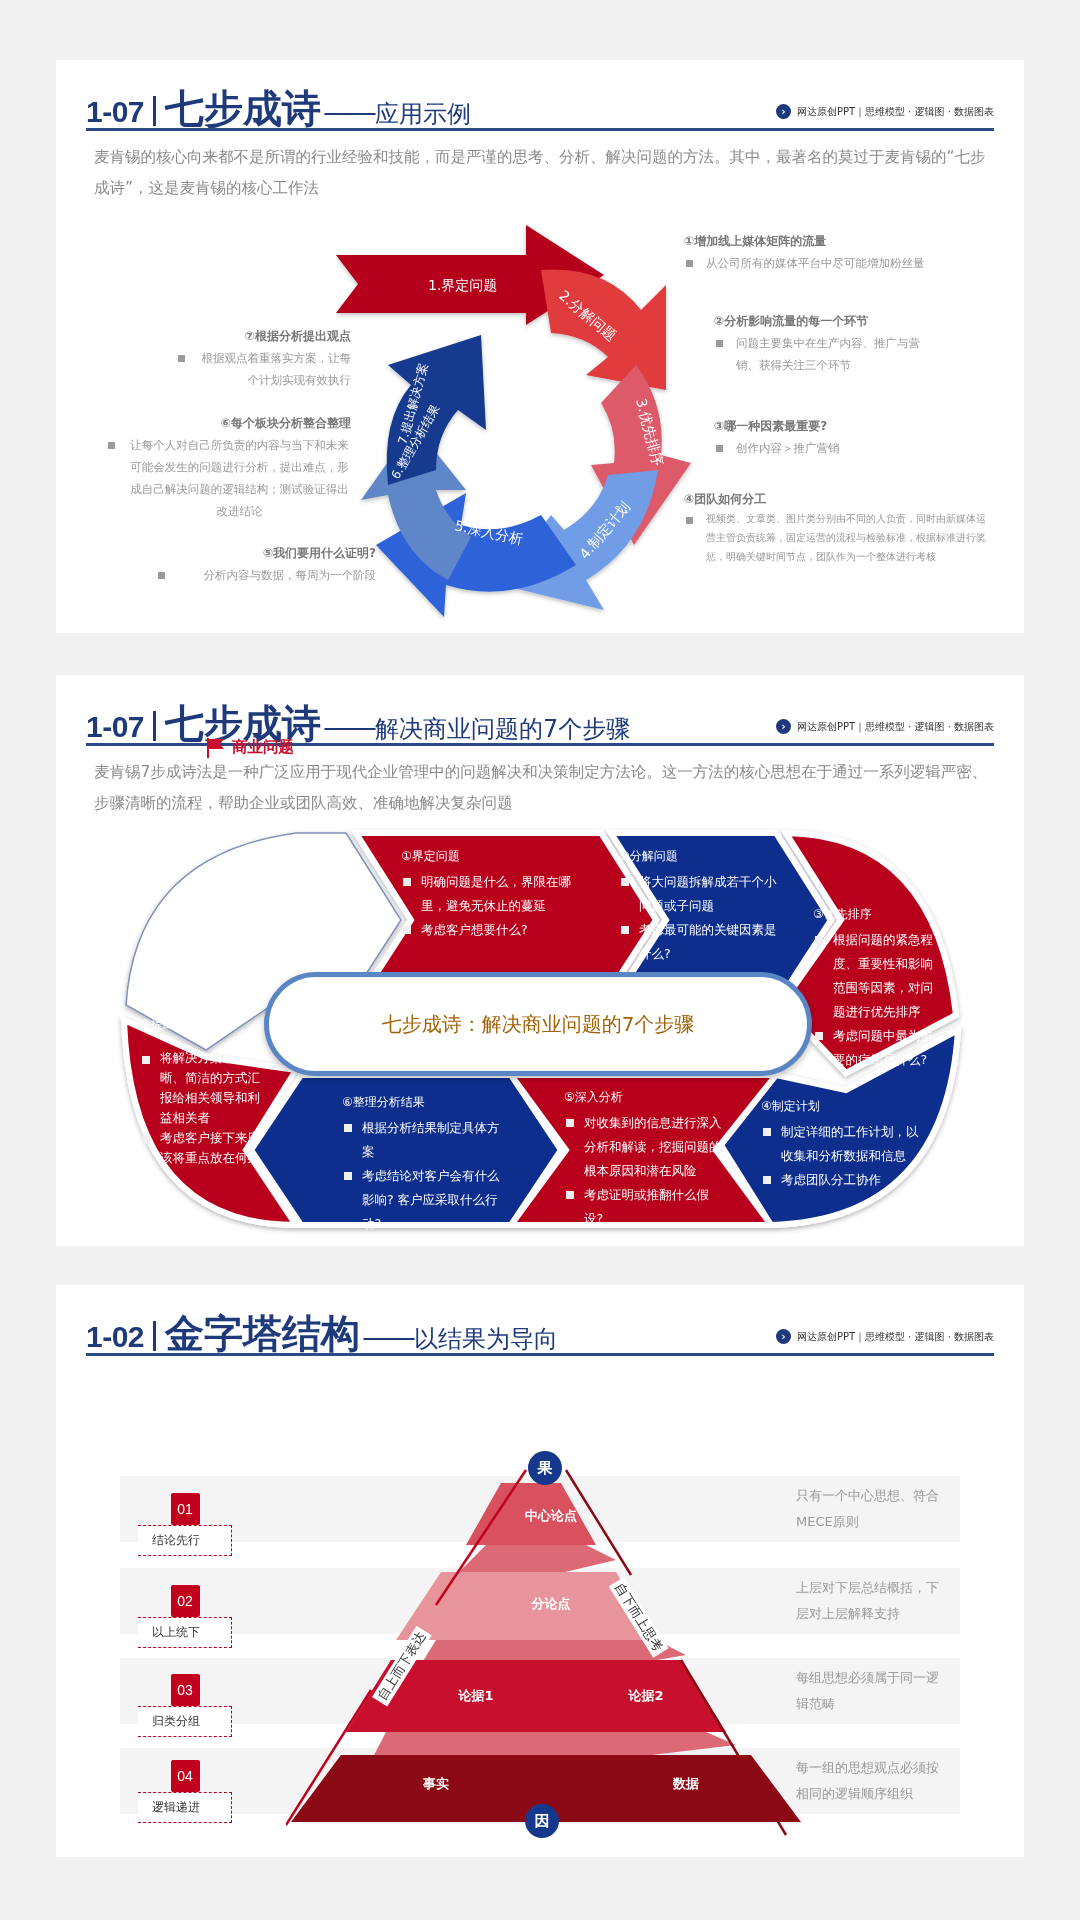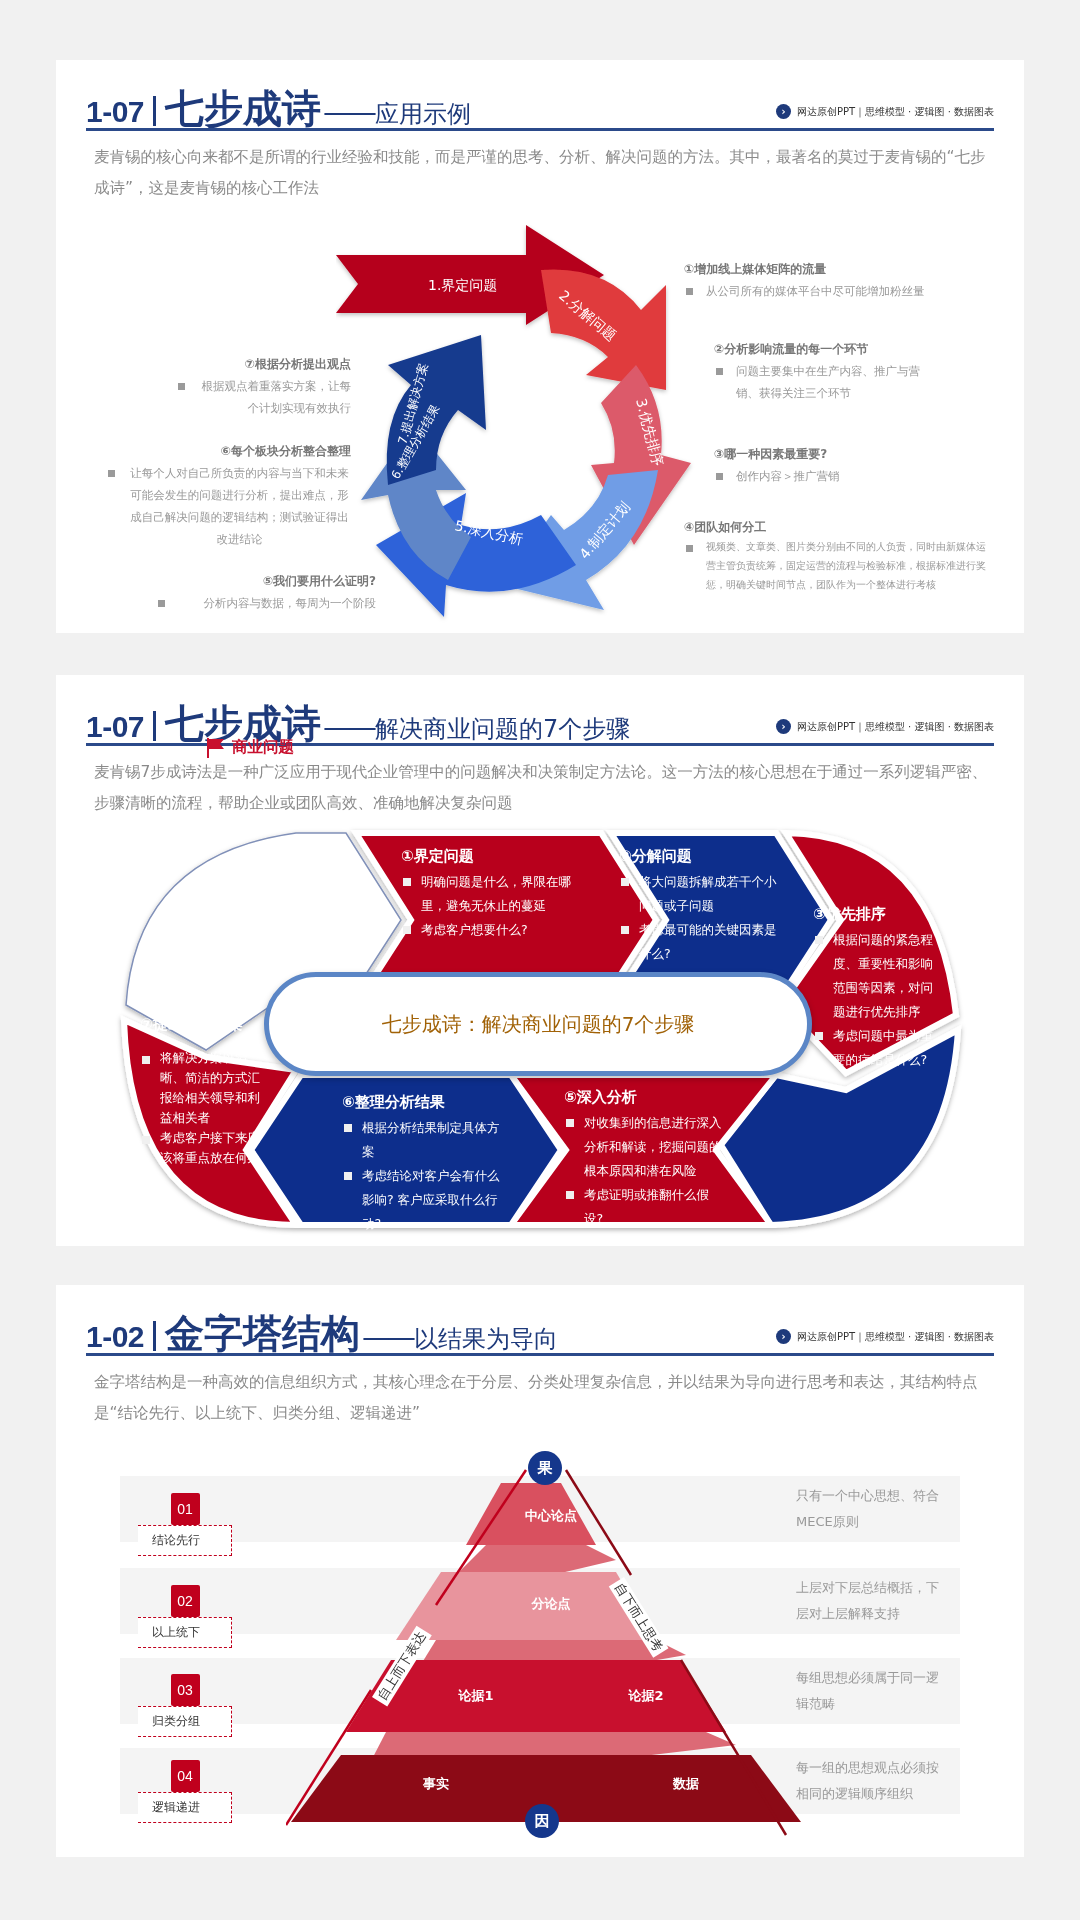--- a/index.html
+++ b/index.html
@@ -15,29 +15,29 @@
   .hdr .bar { display: inline-block; width: 3px; height: 30px; background: #1e3a7b; margin: 0 9px; transform: translateY(4px); }
   .hdr .main { font-size: 39px; font-weight: 700; color: #1e3a7b; }
   .hdr .dash { font-size: 29px; color: #1e3a7b; letter-spacing: -4px; margin: 0 2px; }
   .hdr .sub { font-size: 24px; font-weight: 400; color: #1e3a7b; }
   .brand { position: absolute; right: 30px; top: 44px; display: flex; align-items: center; font-size: 10px; color: #333; white-space: nowrap; }
   .brand .dot { width: 15px; height: 15px; border-radius: 50%; background: #1e3a7b; color: #fff; font-size: 10px; line-height: 15px; text-align: center; margin-right: 6px; font-weight: 700; }
   .rule { position: absolute; left: 30px; right: 30px; top: 68px; height: 3px; background: #2b4a8a; }
   .intro { position: absolute; left: 38px; right: 30px; top: 82px; font-size: 15.5px; line-height: 31px; color: #8a8a8a; }
 
   
-  .note { position: absolute; font-size: 11.5px; color: #999; line-height: 22px; margin-top: 28px; }
+  .note { position: absolute; font-size: 11.5px; color: #999; line-height: 22px; }
   .note .t { color: #777; font-size: 12px; font-weight: 700; }
   .note .b { position: relative; padding-left: 22px; }
   .note .b::before { content: ""; position: absolute; left: 2px; top: 8px; width: 7px; height: 7px; background: #9a9a9a; }
   .note.r { text-align: right; }
 
   
   .p2 .txt { position: absolute; color: #fff; font-size: 12.5px; line-height: 24px; }
-  .p2 .txt .t { font-size: 15px; font-weight: 700; line-height: 28px; }
+  .p2 .txt .t { font-size: 12px; font-weight: 400; line-height: 28px; }
   .p2 .txt .b { position: relative; padding-left: 20px; }
   .p2 .txt .b::before { content: ""; position: absolute; left: 2px; top: 8px; width: 8px; height: 8px; background: #f0f0f0; }
   .capsule { position: absolute; left: 208px; top: 297px; width: 548px; height: 104px; border-radius: 52px; background: #fff; border: 5px solid #5b86c6; box-shadow: 0 3px 6px rgba(0,0,0,0.25); display: flex; align-items: center; justify-content: center; }
   .capsule span { color: #a16207; font-size: 20px; font-weight: 400; }
   .biz { position: absolute; left: 150px; top: 62px; display: flex; align-items: flex-start; color: #c8102e; font-size: 15.5px; font-weight: 700; }
 
   
   .row { position: absolute; left: 64px; width: 840px; height: 66px; background: #f4f4f4; }
   .tag { position: absolute; left: 82px; display: flex; align-items: center; height: 32px; flex-direction: column; }
   .tag .n { width: 29px; height: 32px; background: #c0001d; color: #fff; font-size: 14px; line-height: 32px; text-align: center; border-radius: 2px; font-family: "Liberation Sans", sans-serif; }
@@ -190,20 +190,25 @@
   <div class="txt" style="left:563px;top:167px;width:160px">
     <div class="t">②分解问题</div>
     <div class="b">将大问题拆解成若干个小问题或子问题</div>
     <div class="b">考虑最可能的关键因素是什么?</div>
   </div>
   <div class="txt" style="left:757px;top:225px;width:132px">
     <div class="t">③优先排序</div>
     <div class="b">根据问题的紧急程度、重要性和影响范围等因素，对问题进行优先排序</div>
     <div class="b">考虑问题中最为重要的症结是什么?</div>
   </div>
+  <div class="txt" style="left:705px;top:417px;width:160px">
+    <div class="t">④制定计划</div>
+    <div class="b">制定详细的工作计划，以收集和分析数据和信息</div>
+    <div class="b">考虑团队分工协作</div>
+  </div>
   <div class="txt" style="left:508px;top:408px;width:160px">
     <div class="t">⑤深入分析</div>
     <div class="b">对收集到的信息进行深入分析和解读，挖掘问题的根本原因和潜在风险</div>
     <div class="b">考虑证明或推翻什么假设?</div>
   </div>
   <div class="txt" style="left:286px;top:413px;width:165px">
     <div class="t">⑥整理分析结果</div>
     <div class="b">根据分析结果制定具体方案</div>
     <div class="b">考虑结论对客户会有什么影响? 客户应采取什么行动?</div>
   </div>
@@ -220,21 +225,20 @@
     <span class="bar"></span>
     <span class="main">金字塔结构</span>
     <span class="dash">——</span>
     <span class="sub">以结果为导向</span>
   </div>
   <div class="brand">
     <span class="dot">›</span>
     <span>网达原创PPT｜思维模型 · 逻辑图 · 数据图表</span>
   </div>
   <div class="rule"></div>
-  <p class="intro">金字塔结构是一种高效的信息组织方式，其核心理念在于分层、分类处理复杂信息，并以结果为导向进行思考和表达，其结构特点是“结论先行、以上统下、归类分组、逻辑递进”</p>
 
   <div class="row" style="top:191px"></div>
   <div class="row" style="top:283px"></div>
   <div class="row" style="top:373px"></div>
   <div class="row" style="top:463px"></div>
 
   <div class="tag" style="top:208px">
     <span class="n">01</span>
     <span class="l">结论先行</span>
   </div>

